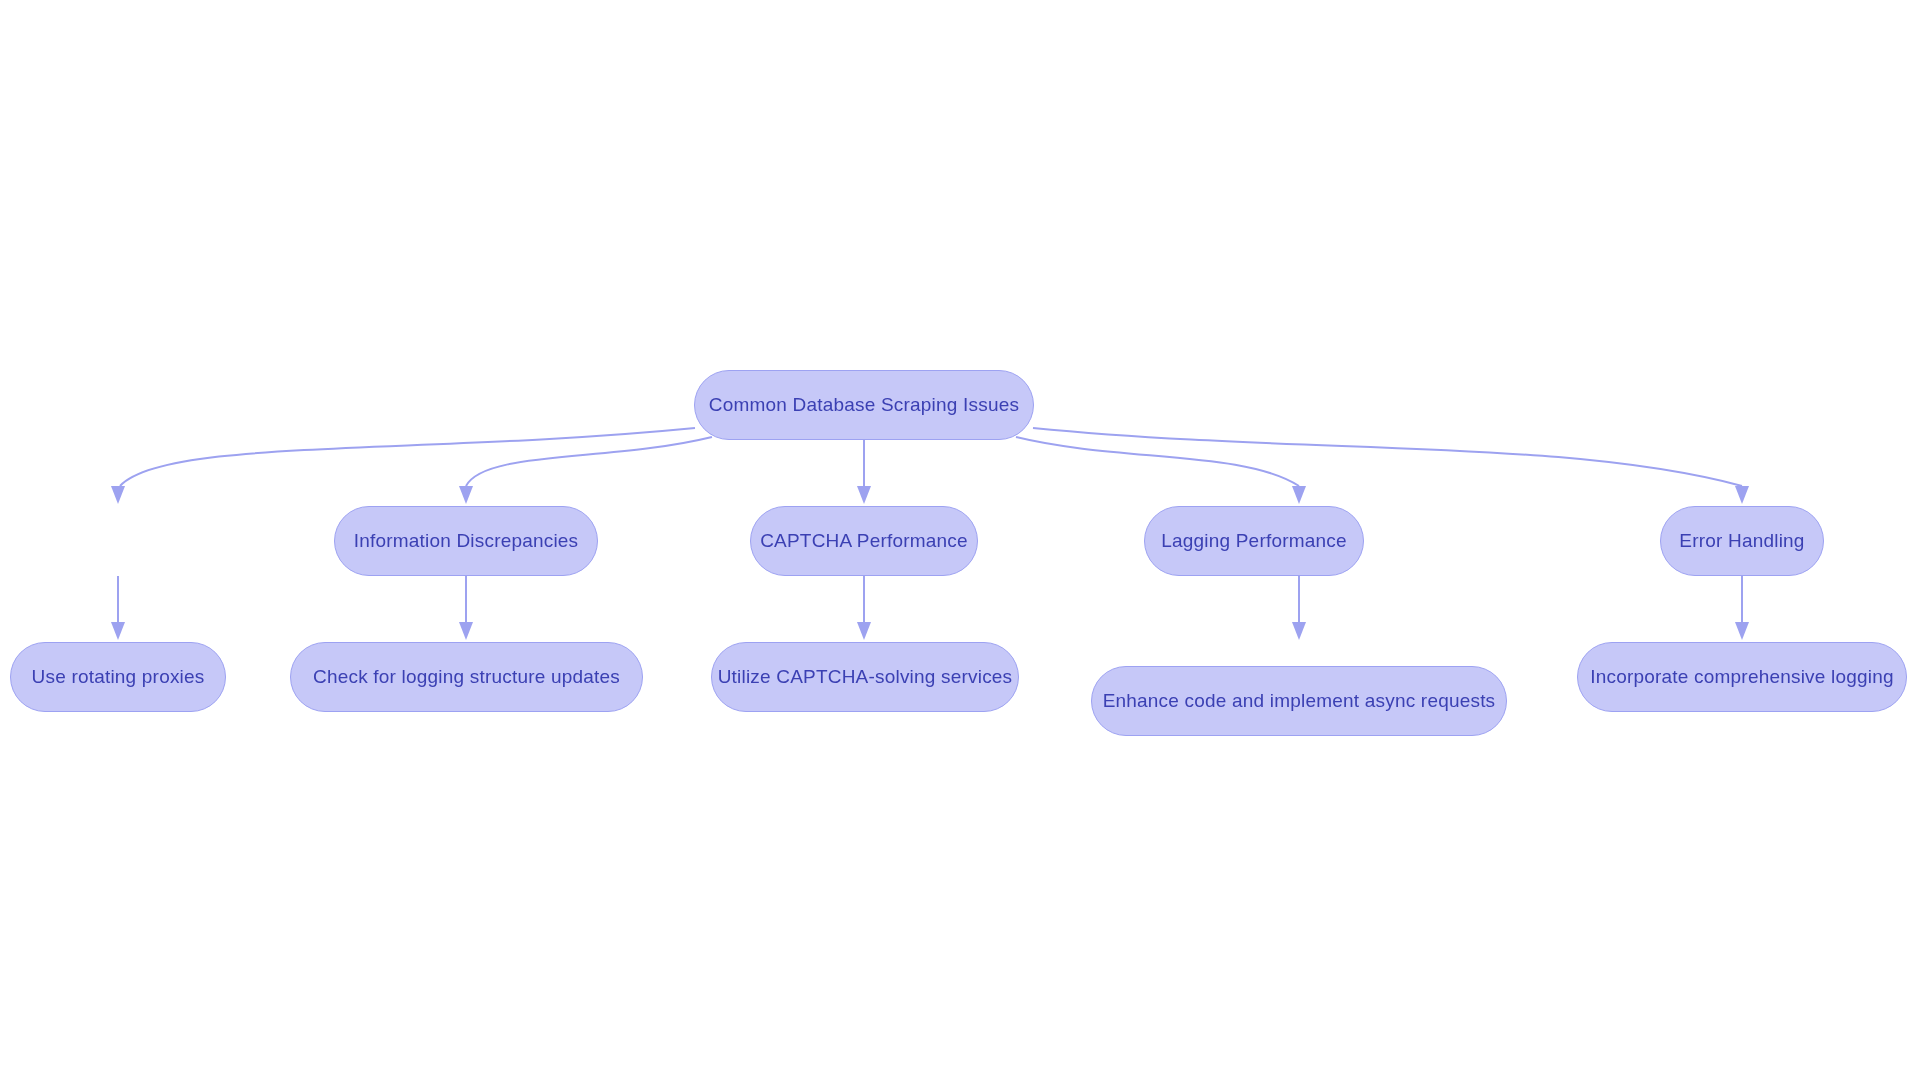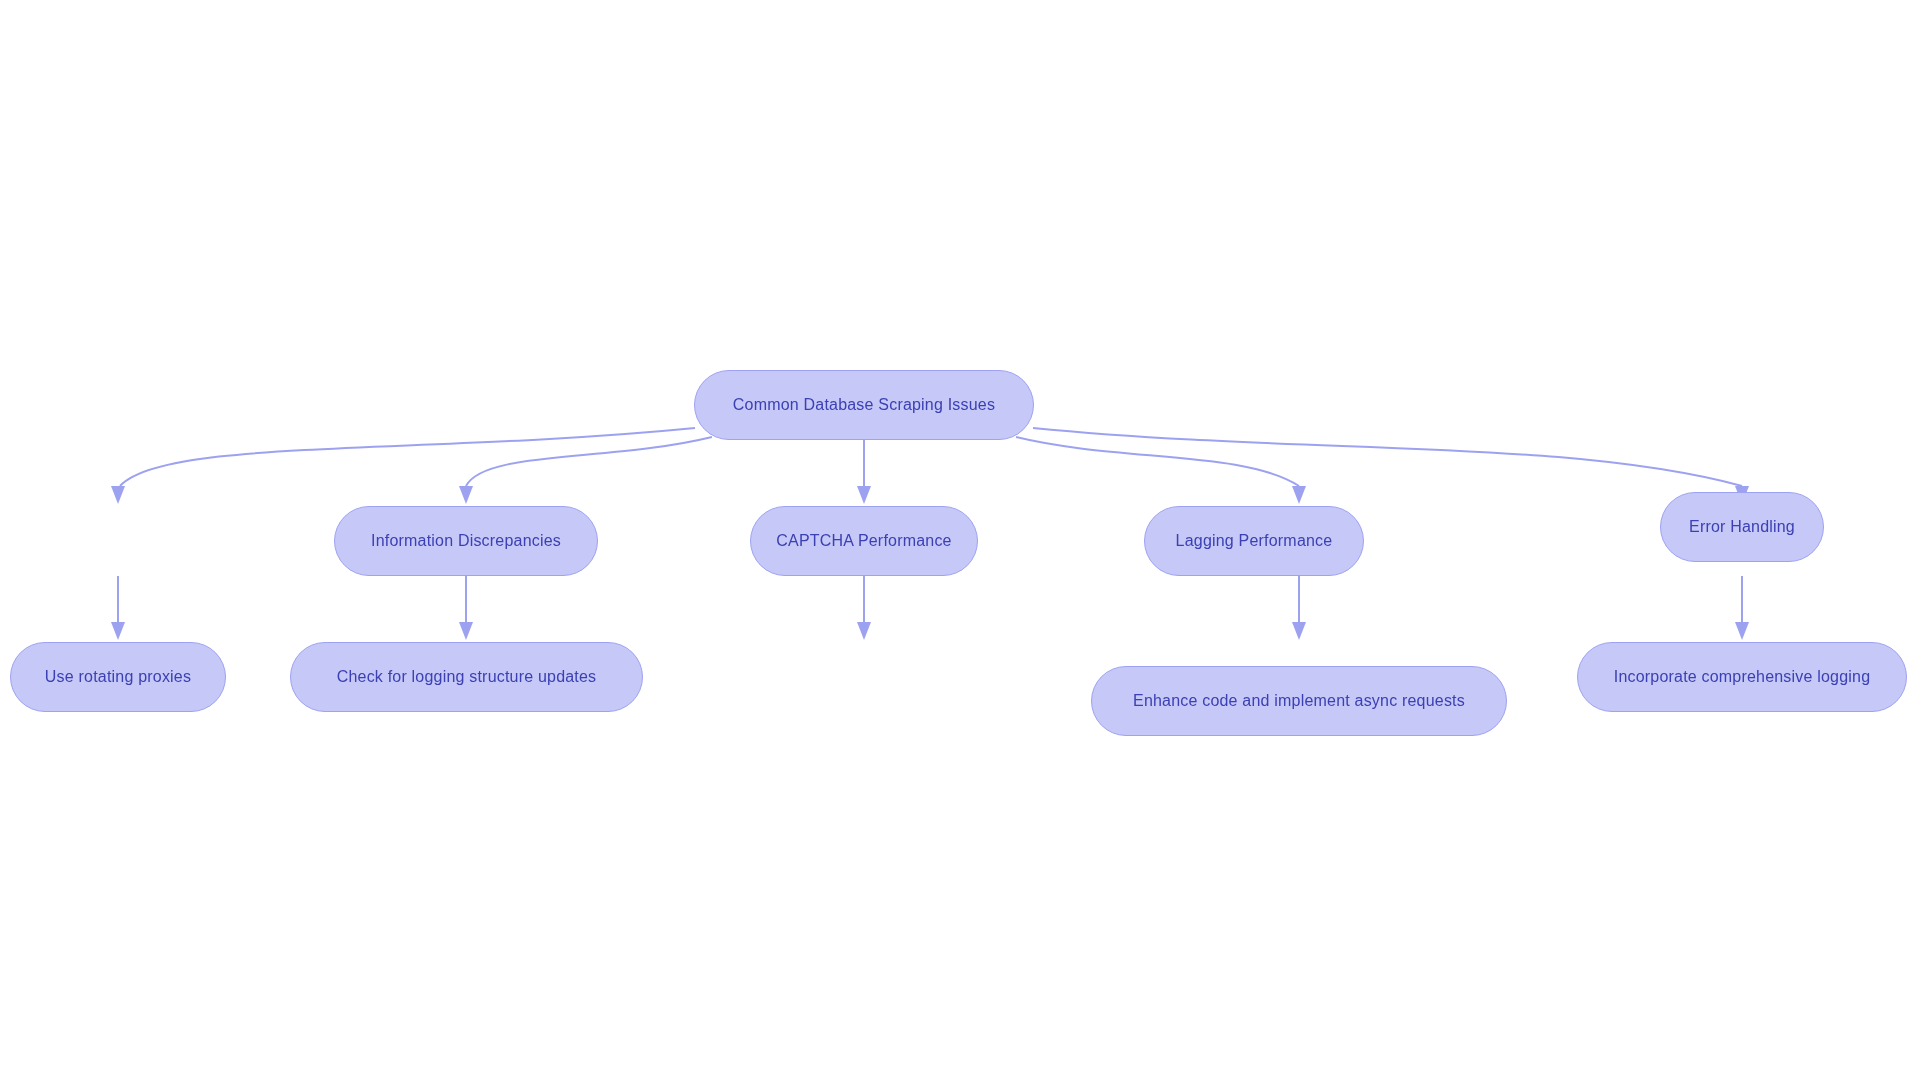--- a/index.html
+++ b/index.html
@@ -35,32 +35,32 @@
     position: absolute;
     height: 70px;
     box-sizing: border-box;
     display: flex;
     align-items: center;
     justify-content: center;
     background: #c6c8f8;
     border: 1.5px solid #9da2f2;
     border-radius: 35px;
     color: #3b40b3;
-    font-size: 16px;
+    font-size: 19px;
     letter-spacing: 0.2px;
     white-space: nowrap;
     text-align: center;
   }
   
   .n-root        { left: 694px;  top: 370px; width: 340px; }
   .n-ip          { left: 48px;   top: 506px; width: 140px; }
   .n-info        { left: 334px;  top: 506px; width: 264px; }
   .n-captcha     { left: 750px;  top: 506px; width: 228px; }
   .n-lagging     { left: 1144px; top: 506px; width: 220px; }
-  .n-error       { left: 1660px; top: 492px; width: 164px; }
+  .n-error       { left: 1660px; top: 506px; width: 164px; }
   .n-proxies     { left: 10px;   top: 642px; width: 216px; }
   .n-check       { left: 290px;  top: 642px; width: 353px; }
   .n-utilize     { left: 711px;  top: 642px; width: 308px; }
   .n-enhance     { left: 1091px; top: 642px; width: 416px; margin-top: 24px; }
   .n-incorporate { left: 1577px; top: 642px; width: 330px; }
 </style>
 </head>
 <body>
 
 <div class="canvas">
@@ -106,18 +106,19 @@
   <div class="node n-captcha">CAPTCHA Performance</div>
 
   <div class="node n-lagging">Lagging Performance</div>
 
   <div class="node n-error">Error Handling</div>
 
   <div class="node n-proxies">Use rotating proxies</div>
 
   <div class="node n-check">Check for logging structure updates</div>
 
+  <div class="node n-utilize">Utilize CAPTCHA-solving services</div>
 
   <div class="node n-enhance">Enhance code and implement async requests</div>
 
   <div class="node n-incorporate">Incorporate comprehensive logging</div>
 
 </div>
 
 </body></html>

